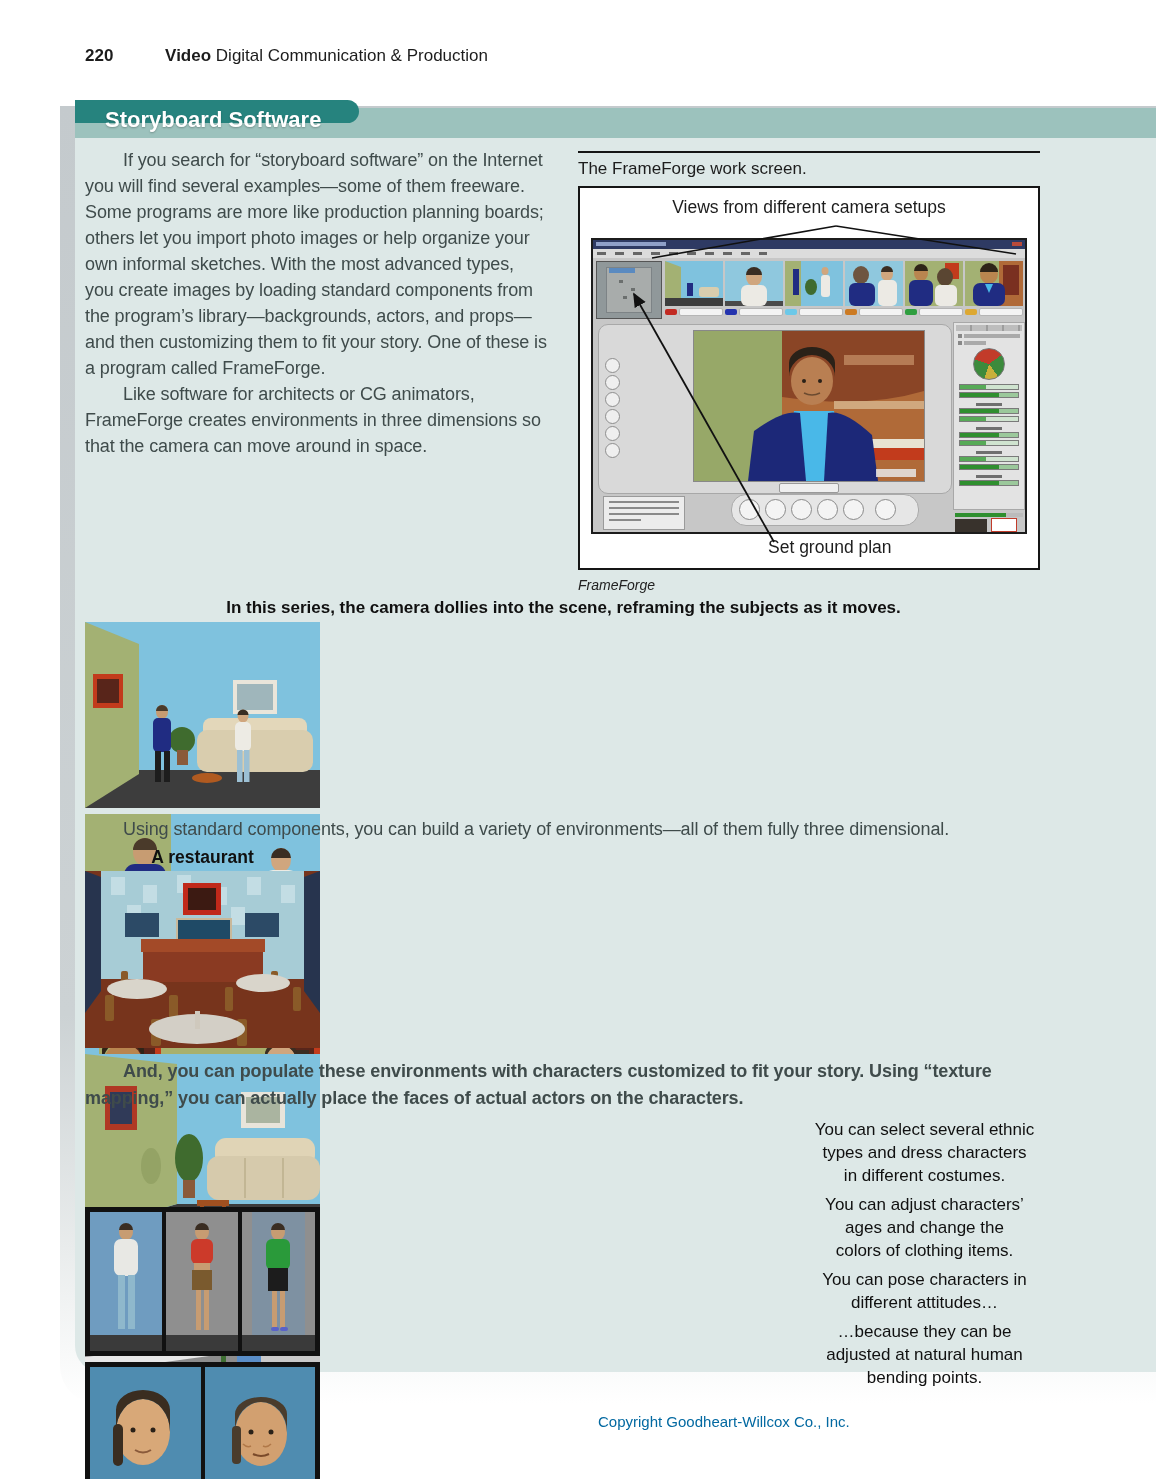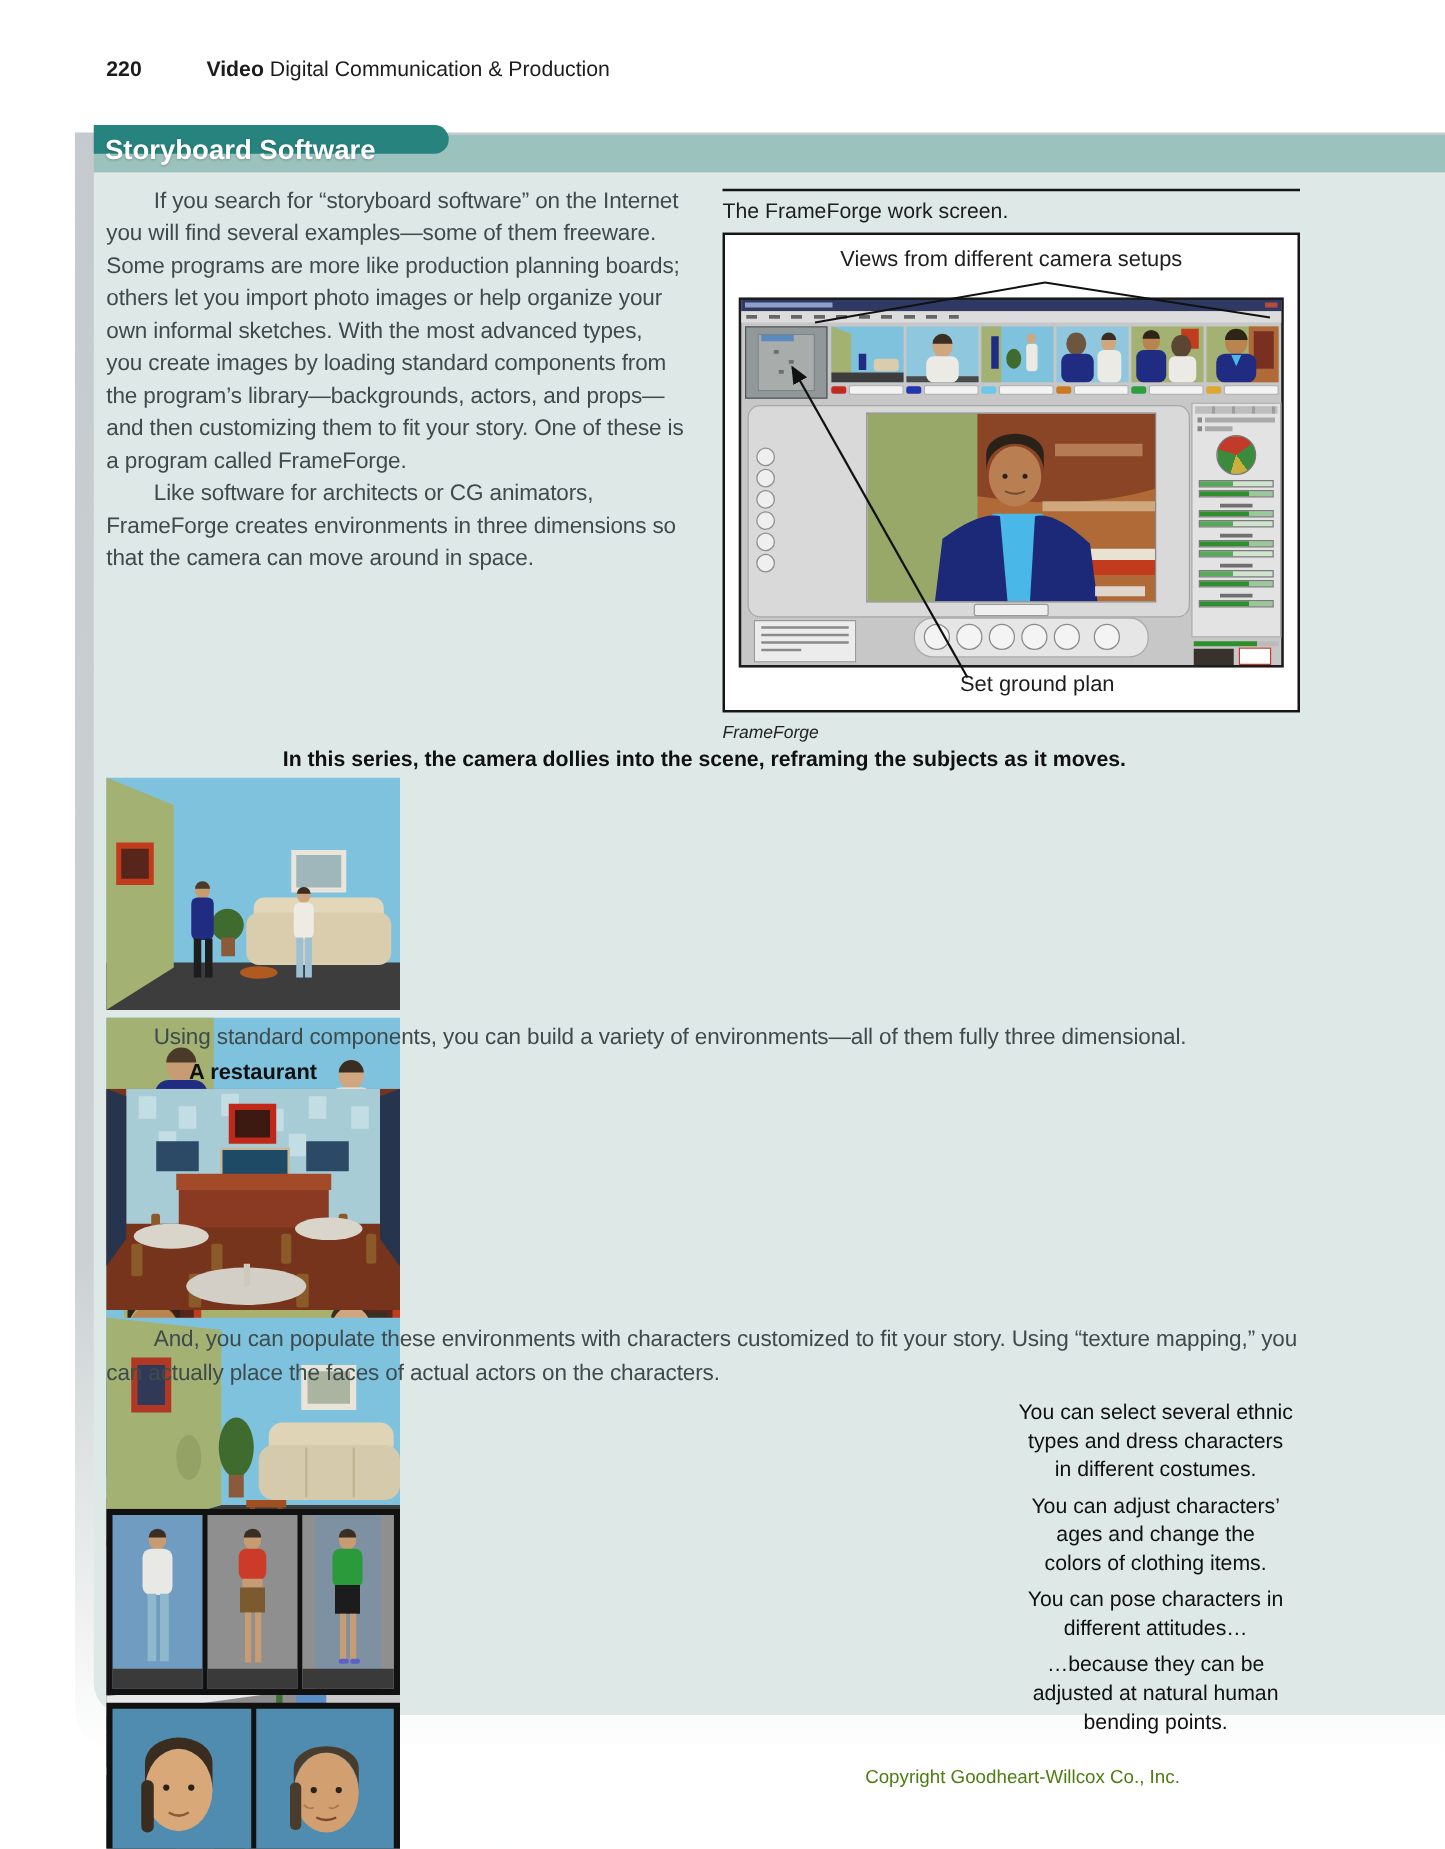--- a/index.html
+++ b/index.html
@@ -13,21 +13,21 @@
 
   
   .outer-frame{position:absolute;left:60px;top:106px;width:1096px;height:1298px;
      border-radius:0 0 0 38px;
      background:linear-gradient(180deg,#c4cacd 0%,#ccd2d4 70%,#e9ecec 88%,#ffffff 100%);}
   .sage-bar{position:absolute;left:75px;top:108px;width:1081px;height:30px;background:#9cc2bd;}
   .content-panel{position:absolute;left:75px;top:138px;width:1081px;height:1234px;
      background:#dde8e7;border-radius:0 0 0 26px;}
   .section-tab{position:absolute;left:75px;top:100px;width:284px;height:23px;
      background:#26837e;border-radius:0 16px 16px 0;color:#fff;font-weight:bold;
-     font-size:22px;line-height:39px;padding-left:9px;box-sizing:border-box;
+     font-size:22px;line-height:39px;padding-left:30px;box-sizing:border-box;
      text-shadow:0 1px 2px rgba(0,0,0,.25);}
 
   
   .body-text{position:absolute;left:85px;top:147px;width:462px;font-size:18px;
      line-height:26px;color:#3f4b4b;letter-spacing:-0.1px;}
   .body-text p{margin:0;text-indent:38px;}
 
   
   .fig-rule{position:absolute;left:578px;top:151px;width:462px;height:2px;background:#151515;}
   .fig-title{position:absolute;left:578px;top:159px;font-size:17px;color:#1d1d1d;}
@@ -99,28 +99,28 @@
   .cell{width:235px;}
   .cell svg{display:block;width:235px;}
 
   .components-line{position:absolute;left:85px;top:819px;width:990px;font-size:18px;
      color:#3f4b4b;text-indent:38px;letter-spacing:-0.1px;}
   .env-labels{top:847px;}
   .env-labels .cell{text-align:center;font-weight:bold;font-size:17.5px;color:#101010;}
 
   .para3{position:absolute;left:85px;top:1058px;width:968px;font-size:18px;line-height:27px;
      color:#3f4b4b;letter-spacing:-0.1px;}
-  .para3 p{margin:0;text-indent:38px;}
+  .para3 p{margin:0;text-indent:38px;font-weight:bold;}
 
   .char-captions{top:1118px;height:86px;align-items:flex-end;}
   .char-captions .cell{text-align:center;font-weight:normal;font-size:17px;line-height:23px;color:#101010;}
   .char-captions .inner{margin:0 auto;}
 
-  .footer{position:absolute;left:598px;top:1413px;width:440px;text-align:center;
-     font-size:15px;color:#4d7c0f;}
+  .footer{position:absolute;left:598px;top:1413px;width:440px;
+     font-size:15px;color:#0369a1;}
 
   figure{margin:0;}
 </style>
 </head>
 <body>
 
 <div class="page">
 
   <div class="running-head">
     <span class="pagenum">220</span>

